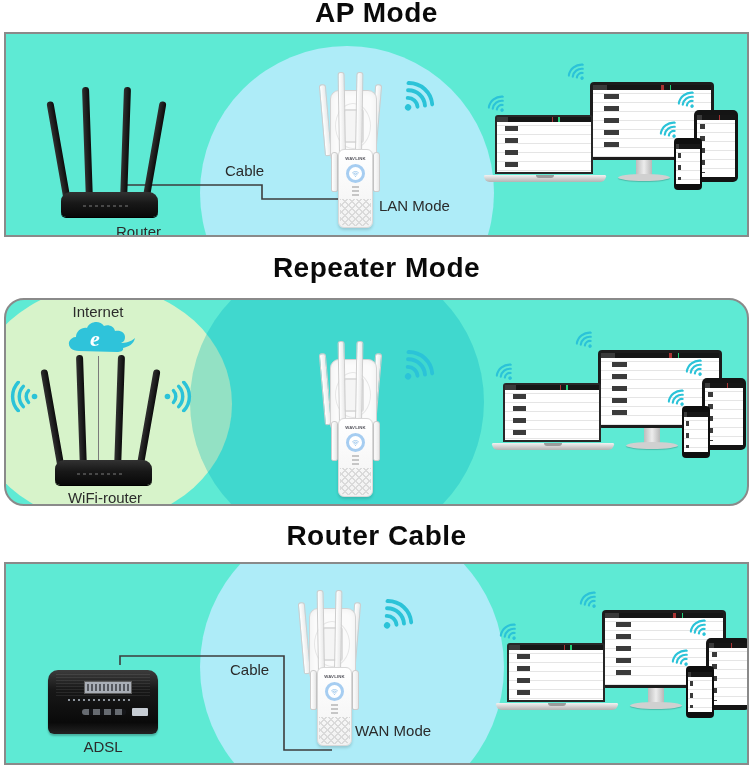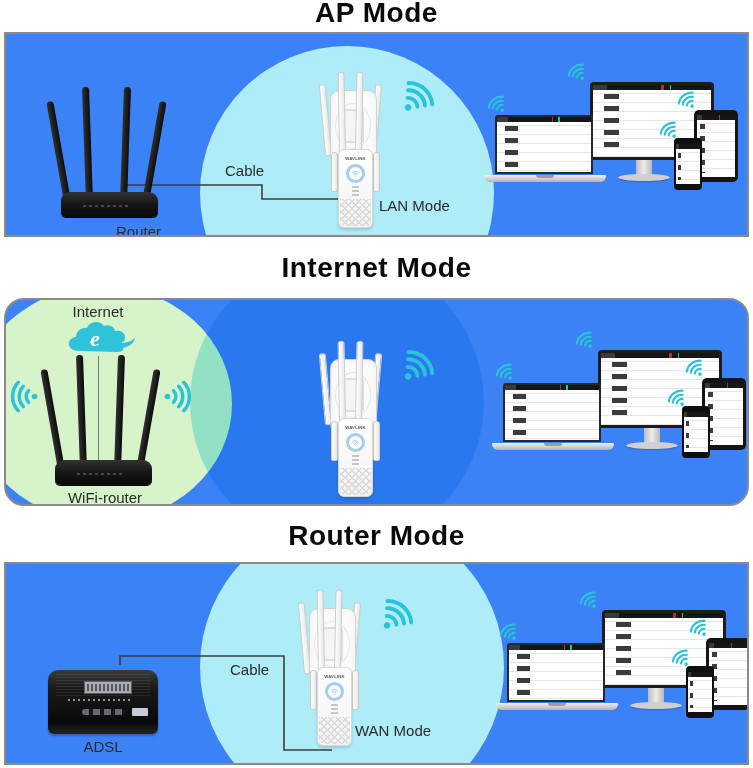--- a/index.html
+++ b/index.html
@@ -3,21 +3,21 @@
 <meta charset="utf-8">
 <style>
   html,body{margin:0;padding:0;background:#fff;}
   .stage{position:relative;width:753px;height:768px;background:#fff;overflow:hidden;
          font-family:"Liberation Sans",sans-serif;}
   .title{position:absolute;left:0;width:100%;text-align:center;font-size:28px;
          font-weight:700;color:#0a0a0a;letter-spacing:.5px;}
   #title-ap{top:-3px;} #title-repeater{top:252px;} #title-router{top:520px;}
 
   .panel{position:absolute;left:4px;width:745px;box-sizing:border-box;border:2px solid #8a8a8a;
-         background:#3b82f6;overflow:hidden;isolation:isolate;}
+         background:#5eead4;overflow:hidden;isolation:isolate;}
   #panel-ap{top:32px;height:205px;}
   #panel-repeater{top:298px;height:208px;border-radius:20px;}
   #panel-router{top:562px;height:203px;}
 
   .circle{position:absolute;border-radius:50%;background:#aeecf8;z-index:1;}
   #circle-ap{left:194px;top:12px;width:294px;height:294px;}
   #circle-repeater{left:184px;top:-45px;width:294px;height:294px;mix-blend-mode:multiply;}
   #circle-router{left:194px;top:-49px;width:304px;height:304px;}
   .green-ellipse{position:absolute;left:-34px;top:-14px;width:260px;height:236px;
          border-radius:50%;background:#d7f3ca;z-index:0;}
@@ -217,21 +217,21 @@
       <div class="scr"></div>
     </div>
     <div class="phone">
       <div class="scr"></div>
     </div>
   </div>
 </div>
     </div>
   </div>
 
-  <div class="title" id="title-repeater">Internet Mode</div>
+  <div class="title" id="title-repeater">Repeater Mode</div>
 
   <div class="panel" id="panel-repeater">
     <div class="green-ellipse"></div>
     <div class="circle" id="circle-repeater"></div>
     <div class="layer">
       <div class="lbl" style="left:52px;top:3px;width:80px;text-align:center;">Internet</div>
       <svg class="cloud" style="left:56px;top:18px;" width="84" height="42" viewBox="0 0 84 42">
         <path fill="#2fc3da" d="M17 33c-7 0-11-4-10-9 1-3 4-5 7-5 0-6 6-10 11-9 3-7 13-8 17-2 4-2 10 0 11 5 6-1 10 2 10 6 0 3-1 5-4 6 4 0 10-1 14-5-1 6-7 9-12 10 1 3-3 4-6 4z"></path>
         <text x="28" y="28" font-size="22" font-weight="bold" font-style="italic" fill="#ffffff" font-family="Liberation Serif, serif">e</text>
       </svg>
@@ -311,21 +311,21 @@
       <div class="scr"></div>
     </div>
     <div class="phone">
       <div class="scr"></div>
     </div>
   </div>
 </div>
     </div>
   </div>
 
-  <div class="title" id="title-router">Router Mode</div>
+  <div class="title" id="title-router">Router Cable</div>
 
   <div class="panel" id="panel-router">
     <div class="circle" id="circle-router"></div>
     <div class="layer">
       <svg class="cable">
         <polyline points="114,101 114,92 278,92 278,186 326,186"></polyline>
       </svg>
       <div class="lbl" style="left:224px;top:97px;">Cable</div>
       <div class="adsl" style="left:42px;top:106px;">
         <div class="adsl-body"></div>

